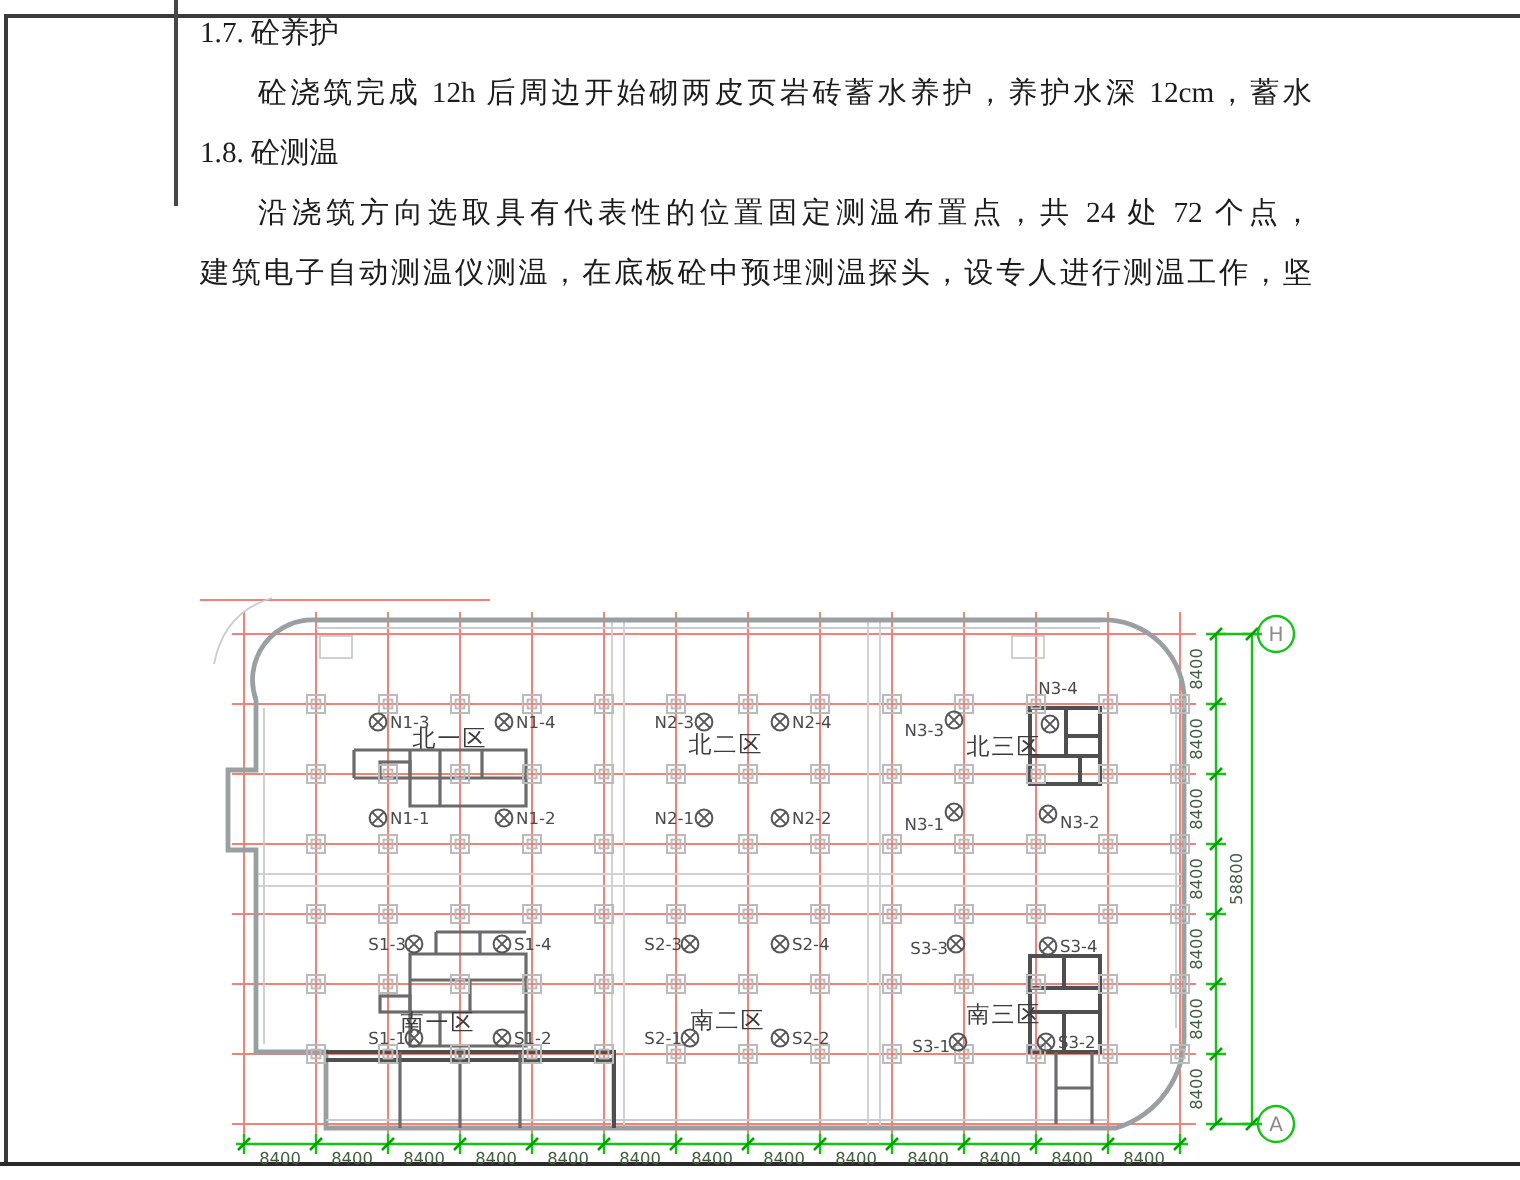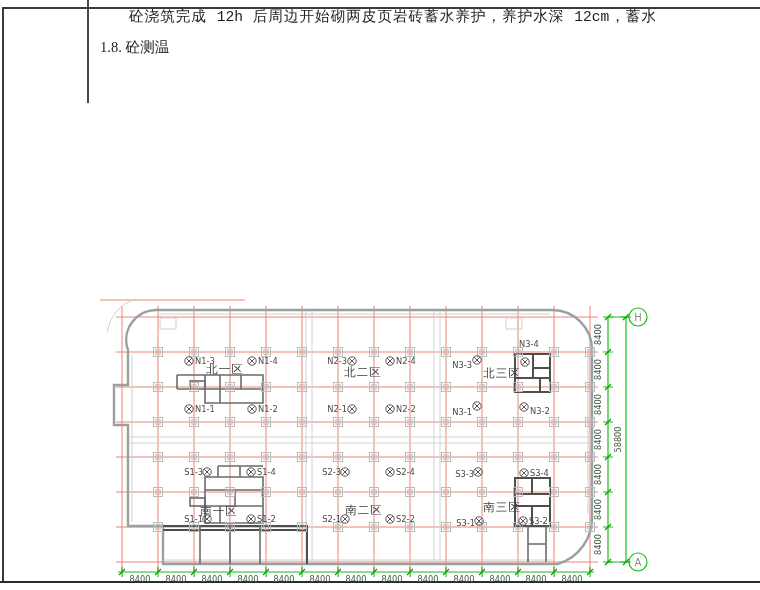--- a/index.html
+++ b/index.html
@@ -7,21 +7,21 @@
        font-family:"Liberation Serif","DejaVu Serif",serif;}
   
   .frame-top{position:absolute;left:2px;top:7px;width:758px;border-top:2px solid #3a3a3a;}
   .frame-left{position:absolute;left:2px;top:7px;height:575px;border-left:2px solid #3a3a3a;}
   .frame-bottom{position:absolute;left:0;top:581px;width:760px;border-top:2px solid #2b2b2b;}
   .change-bar{position:absolute;left:87px;top:0;height:103px;border-left:2px solid #474747;}
   
   .doc{position:absolute;left:100px;top:2px;width:556px;font-size:14.6px;color:#1c1c1c;}
   .line{height:30px;line-height:30px;text-align:justify;text-align-last:justify;overflow:hidden;}
   .line.head,.line.end{text-align-last:left;}
-  .line.ind{padding-left:29px;font-family:Liberation Mono, monospace;}
+  .line.ind{padding-left:29px;}
   
   .plan{position:absolute;left:100px;top:298px;width:580px;height:292px;}
   svg text{font-family:"DejaVu Sans","Liberation Sans",sans-serif;fill:#4a4a4a;}
   .rg{stroke:#ef8378;stroke-width:1;fill:none;}
   .gr{stroke:#16c216;stroke-width:1.2;fill:none;}
   .grt{stroke:#0b9e0b;stroke-width:1.3;fill:none;}
   .wall{stroke:#9aa0a2;stroke-width:2.4;fill:none;}
   .wall2{stroke:#c8cccd;stroke-width:0.9;fill:none;}
   .core{stroke:#4f4f4f;stroke-width:2;fill:none;}
   .core2{stroke:#6b6b6b;stroke-width:1.6;fill:none;}
@@ -35,22 +35,25 @@
 </style>
 </head>
 <body>
 
 <div class="frame-top"></div>
 <div class="frame-left"></div>
 <div class="frame-bottom"></div>
 <div class="change-bar"></div>
 
 <div class="doc">
+  <div class="line head">1.7. 砼养护</div>
   <div class="line full ind">砼浇筑完成 12h 后周边开始砌两皮页岩砖蓄水养护，养护水深 12cm，蓄水</div>
   <div class="line head">1.8. 砼测温</div>
+  <div class="line full ind">沿浇筑方向选取具有代表性的位置固定测温布置点，共 24 处 72 个点，</div>
+  <div class="line full">建筑电子自动测温仪测温，在底板砼中预埋测温探头，设专人进行测温工作，坚</div>
 </div>
 
 <div class="plan">
 <svg width="580" height="292" viewBox="0 0 580 292">
   <defs>
     <g id="ptsym">
       <circle r="4.2" class="pt"></circle>
       <path d="M-2.8,-2.8L2.8,2.8M-2.8,2.8L2.8,-2.8" class="pt"></path>
     </g>
     <g id="colsq">

